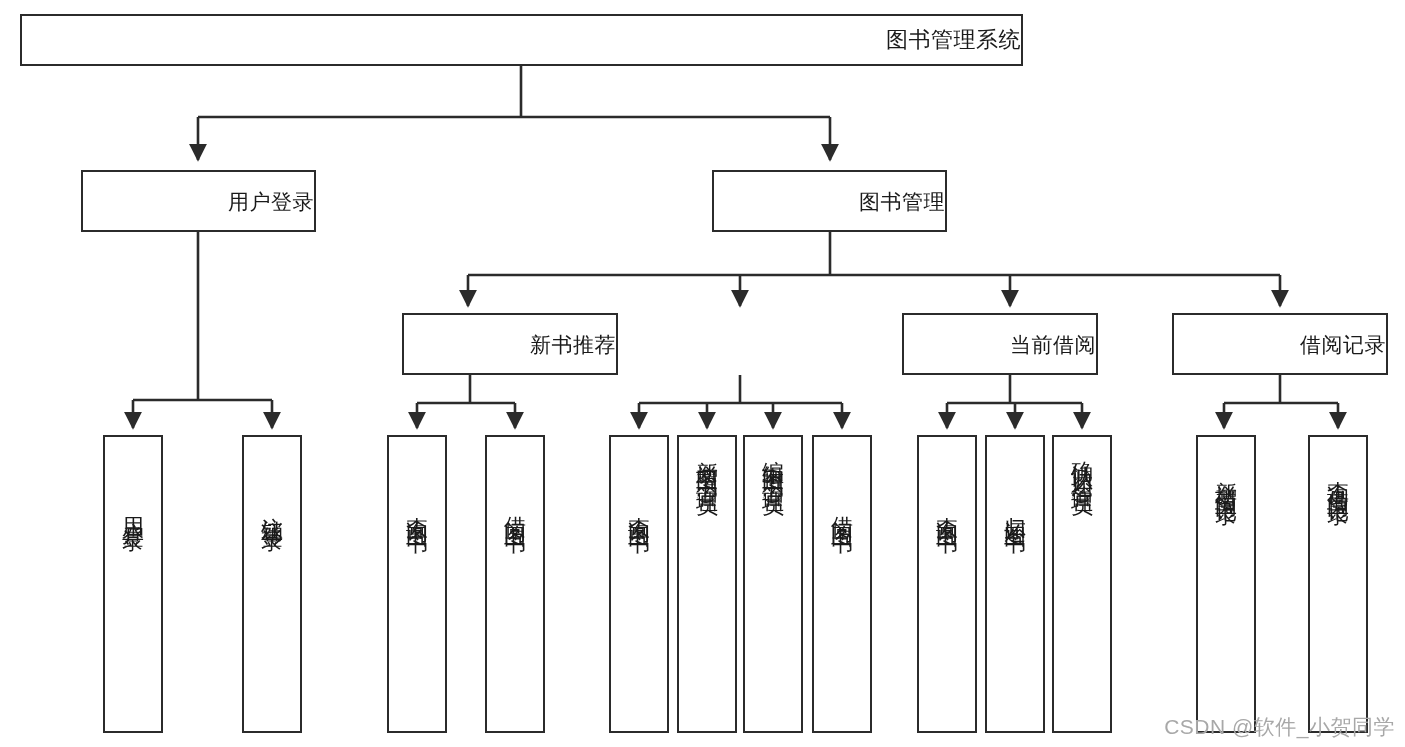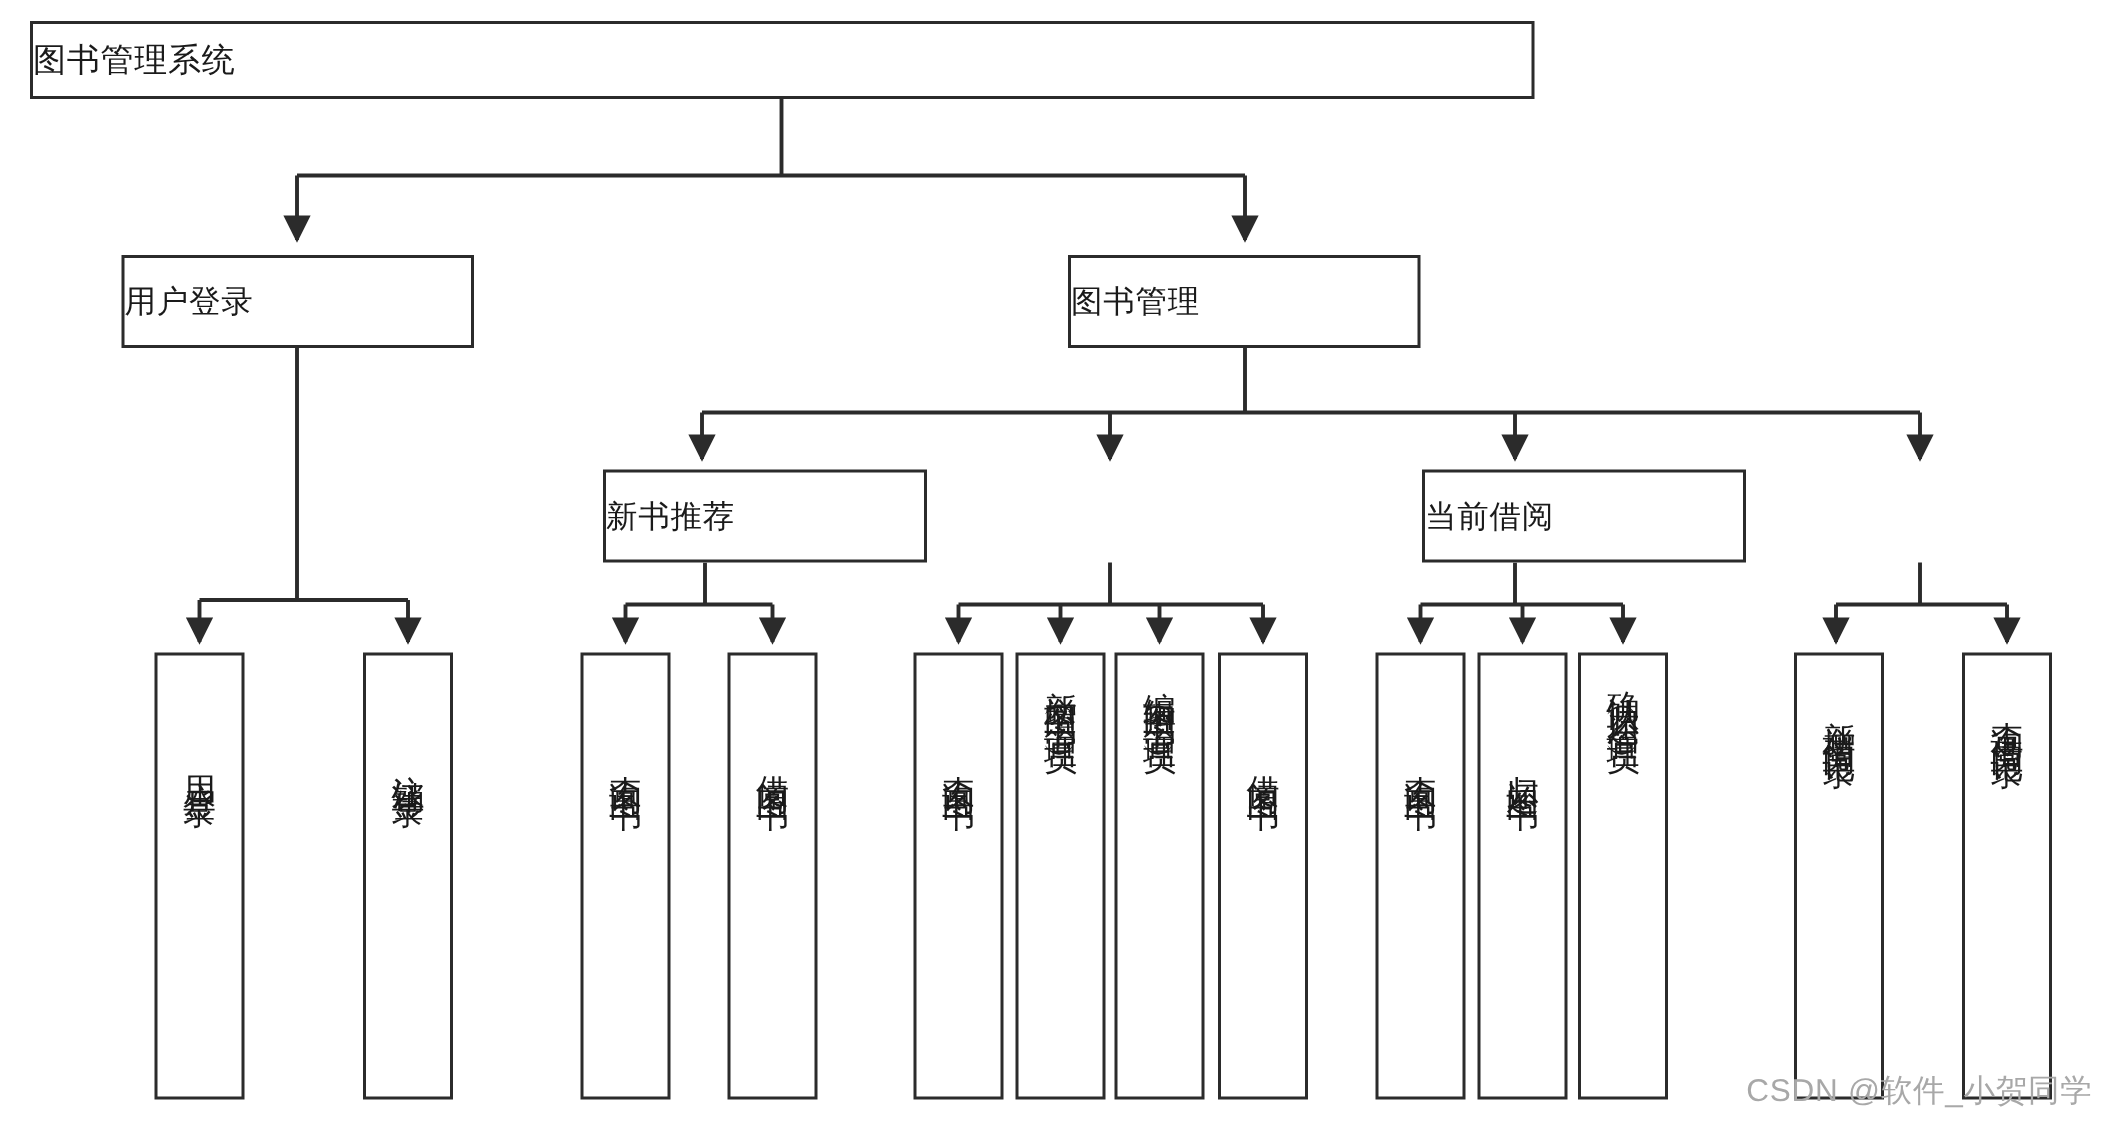--- a/index.html
+++ b/index.html
@@ -26,21 +26,21 @@
     height: 747px;
     pointer-events: none;
   }
   .node {
     position: absolute;
     box-sizing: border-box;
     border: 2px solid #2b2b2b;
     background: #ffffff;
     display: flex;
     align-items: center;
-    justify-content: flex-start;
+    justify-content: flex-end;
     color: #1a1a1a;
     line-height: 1.0;
   }
   .node .lbl {
     display: block;
     text-align: center;
     white-space: pre;
   }
   
   .node.h .lbl {
@@ -136,22 +136,25 @@
   <div class="node h" style="left:81px; top:170px; width:235px; height:62px;">
     <span class="lbl">用户登录</span>
   </div>
   <div class="node h" style="left:712px; top:170px; width:235px; height:62px;">
     <span class="lbl">图书管理</span>
   </div>
 
   <div class="node h" style="left:362px; top:313px; width:216px; height:62px;margin-left:40px;">
     <span class="lbl">新书推荐</span>
   </div>
-  <div class="node h" style="left:948px; top:313px; width:216px; height:62px;">
+  <div class="node h" style="left:902px; top:313px; width:196px; height:62px;">
     <span class="lbl">当前借阅</span>
+  </div>
+  <div class="node h" style="left:1172px; top:313px; width:216px; height:62px;">
+    <span class="lbl">借阅记录</span>
   </div>
 
   <div class="node v" style="left:103px; top:435px; width:60px; height:298px; padding-top:62px;">
     <span class="lbl">用户登录</span>
   </div>
   <div class="node v" style="left:242px; top:435px; width:60px; height:298px; padding-top:62px;">
     <span class="lbl">注销登录</span>
   </div>
 
   <div class="node v" style="left:387px; top:435px; width:60px; height:298px; padding-top:62px;">

